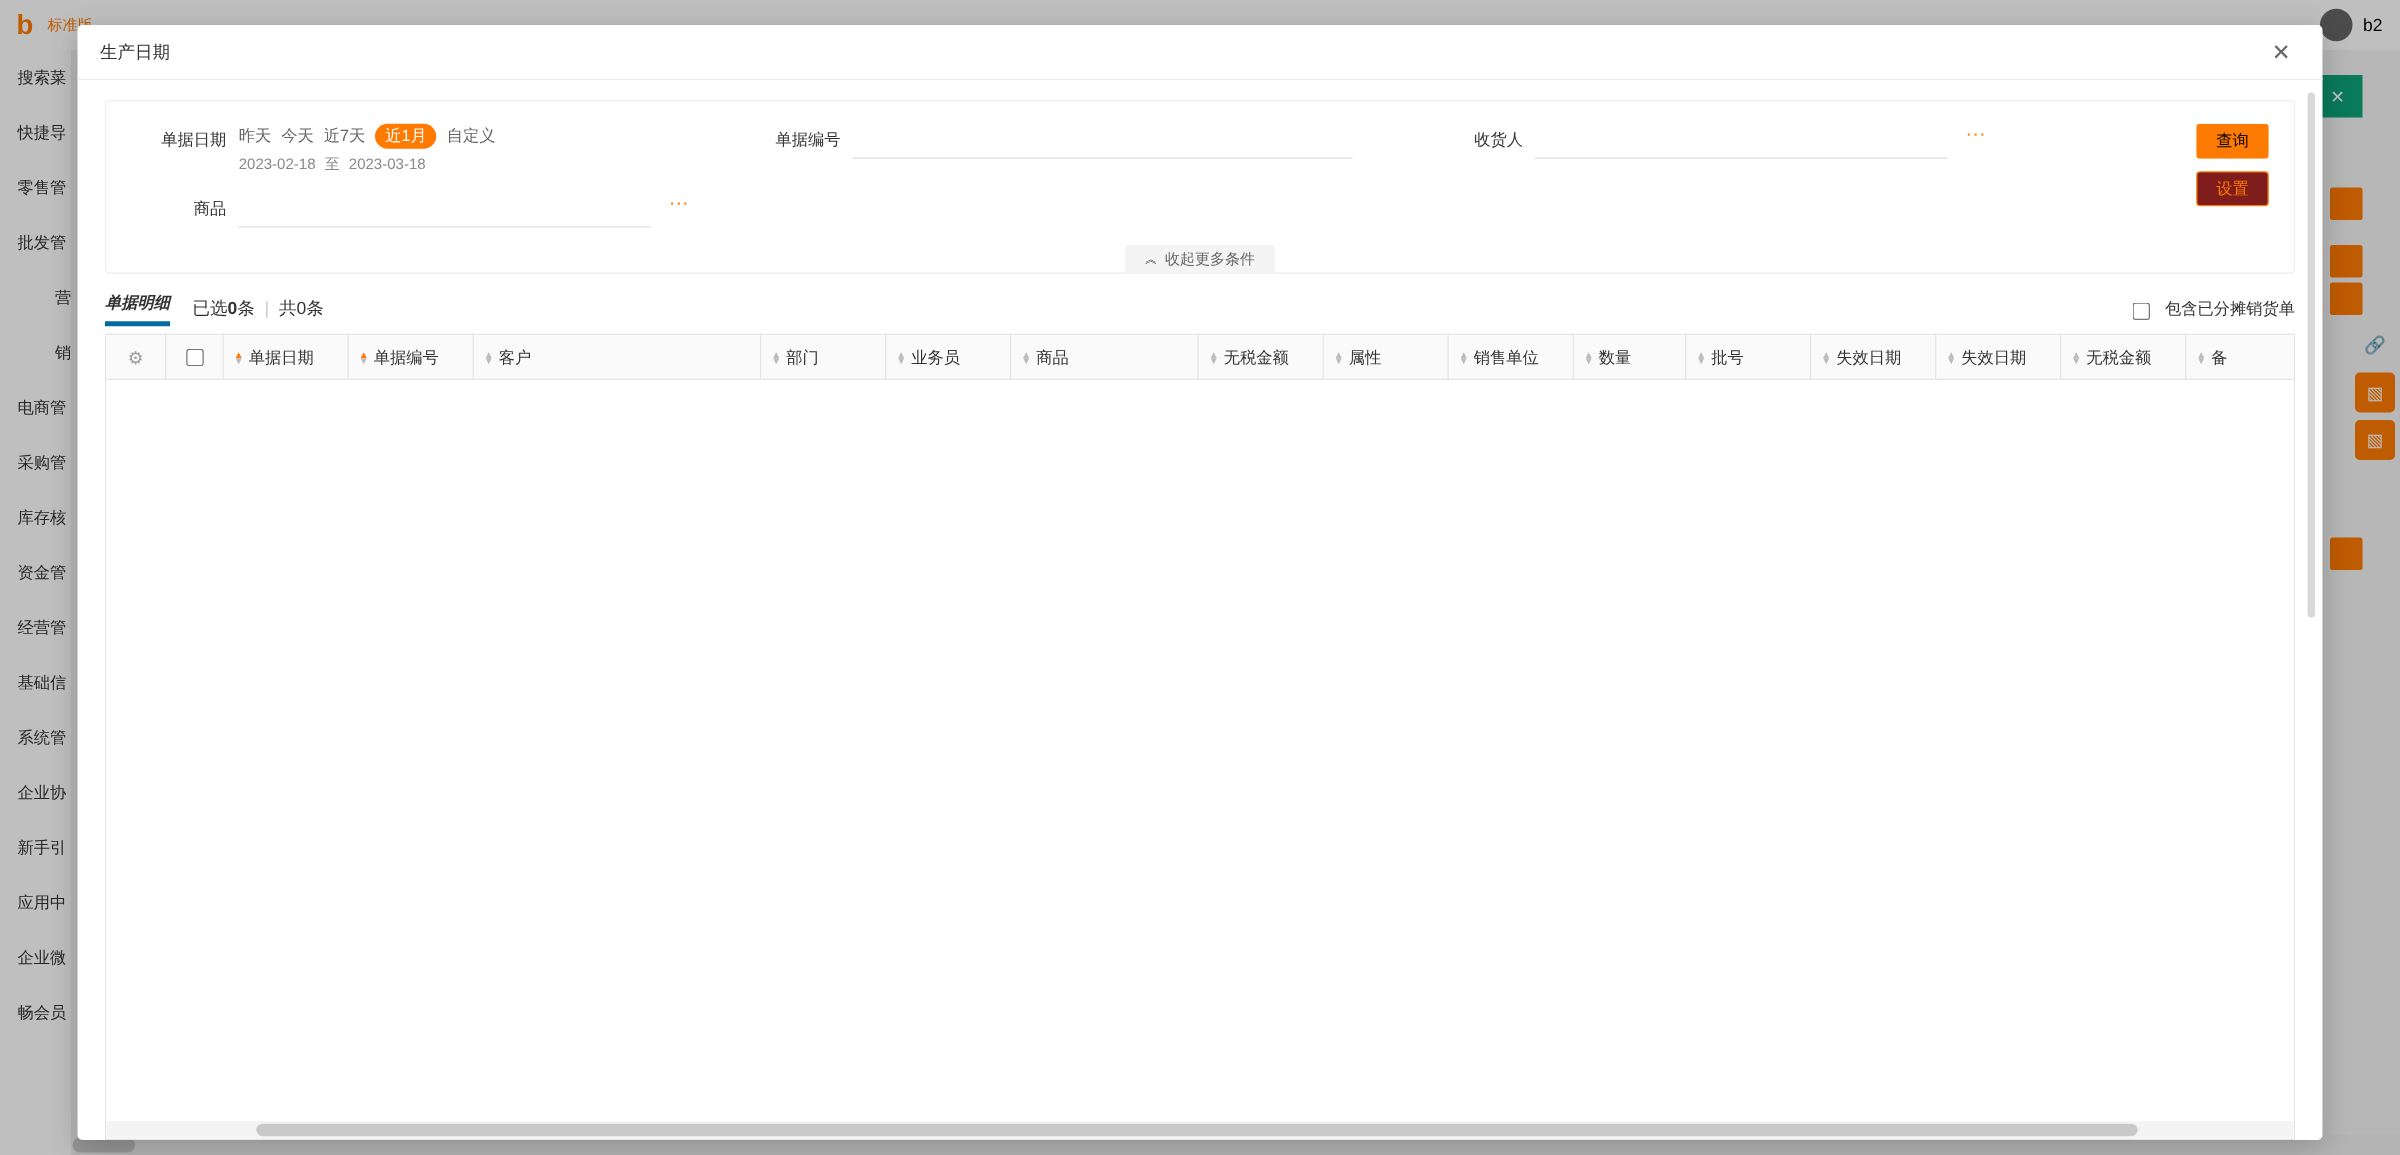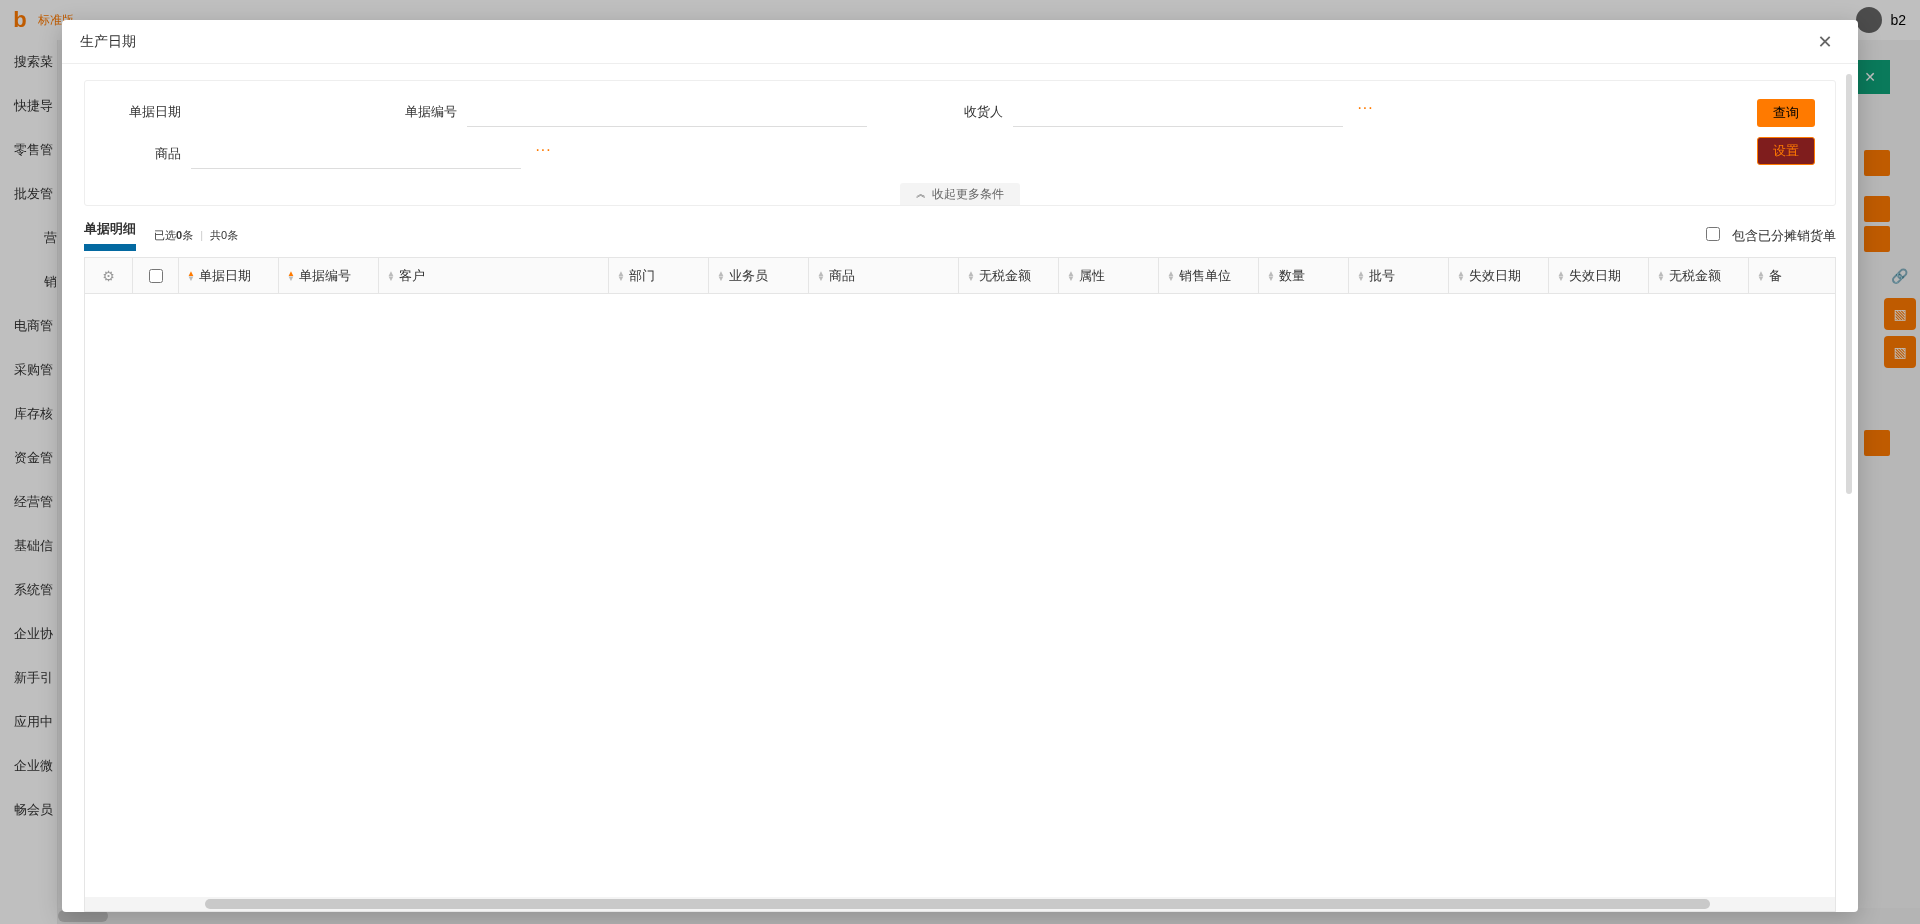--- a/index.html
+++ b/index.html
@@ -51,25 +51,25 @@
 .btn { height: 28px; min-width: 58px; padding:0 14px; border-radius: 3px; font-size: 13px; display: inline-flex; align-items:center; justify-content:center; cursor:pointer; border:1px solid transparent; }
 .btn-primary { background: #ff7a00; color: #000000; }
 .btn-outline { background:#7f1d1d; color:#ff7a00; border-color:#ff7a00; }
 .btn-default { background:#fff; color:#333; border-color:#ddd; }
 .collapse-bar { margin:14px auto 0; width:120px; height:22px; background:#f4f4f4; border-radius:3px 3px 0 0; display:flex; align-items:center; justify-content:center; gap:6px; font-size:12px; color:#666; cursor:pointer; }
 .collapse-bar .chev { font-size:10px; }
 
 
 .tabs-row { display:flex; align-items:center; margin-top:14px; }
 .tab { font-size:13px; color:#333; margin-right:18px; cursor:pointer; padding-bottom:6px; }
-.tab.active { font-weight:bold; border-bottom:7px solid #0369a1; }
-.selected-info { font-size:11px; color:#333; }
+.tab.active { font-weight:bold; border-bottom:4px solid #0369a1;font-style:italic; }
+.selected-info { font-size:14px; color:#333; }
 .selected-info .sep { color:#ccc; margin:0 4px; }
 .selected-info b { font-weight:bold; }
-.include-chk { margin-left:auto; display:flex; align-items:flex-start; gap:12px; font-size:13px; color:#333; }
+.include-chk { margin-left:auto; display:flex; align-items:flex-end; gap:12px; font-size:13px; color:#333; }
 .include-chk input { width:14px; height:14px; }
 
 
 .table-wrap { margin-top:6px; border:1px solid #e5e5e5; flex:1; min-height:480px; position:relative; overflow:hidden; }
 .thead { display:flex; height:36px; background:#fafafa; border-bottom:1px solid #e5e5e5; }
 .th { border-right:1px solid #e5e5e5; display:flex; align-items:center; justify-content:flex-start; padding:0 8px; font-size:13px; color:#333; position:relative; white-space:nowrap; flex-shrink:0; }
 .th:last-child { border-right:none; }
 .th.center { justify-content:center; }
 .th .gear { color:#999; font-size:14px; }
 .th .sort { display:inline-flex; flex-direction:column; margin-right:4px; line-height:5px; font-size:8px; color:#bbb; }
@@ -147,20 +147,34 @@
 
     <div class="search-panel">
       <div class="search-btns">
         <div class="btn btn-primary">查询</div>
         <div class="btn btn-outline">设置</div>
       </div>
       <div class="search-rows">
         <div class="search-row">
           <div class="field">
             <div class="field-label">单据日期</div>
+            <div>
+              <div class="date-quick">
+                <span>昨天</span>
+                <span>今天</span>
+                <span>近7天</span>
+                <span class="active">近1月</span>
+                <span>自定义</span>
+              </div>
+              <div class="date-range">
+                <span>2023-02-18</span>
+                <span style="margin:0 4px">至</span>
+                <span>2023-03-18</span>
+              </div>
+            </div>
           </div>
           <div class="field" style="margin-left:140px">
             <div class="field-label">单据编号</div>
             <input class="text-input" style="">
           </div>
           <div class="field">
             <div class="field-label">收货人</div>
             <input class="text-input narrow" style="">
             <span class="dots">···</span>
           </div>

